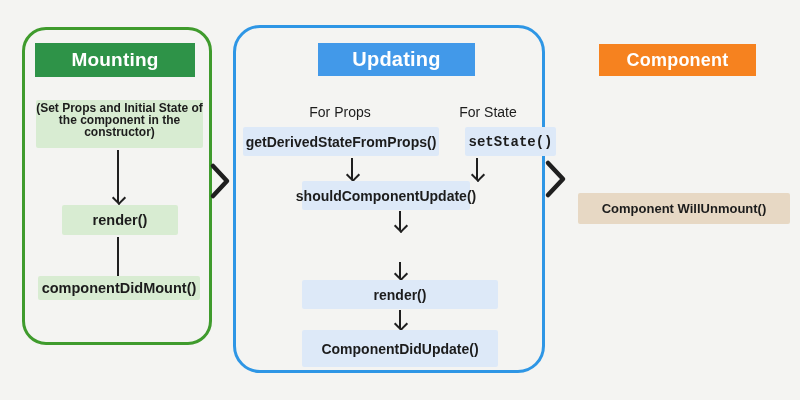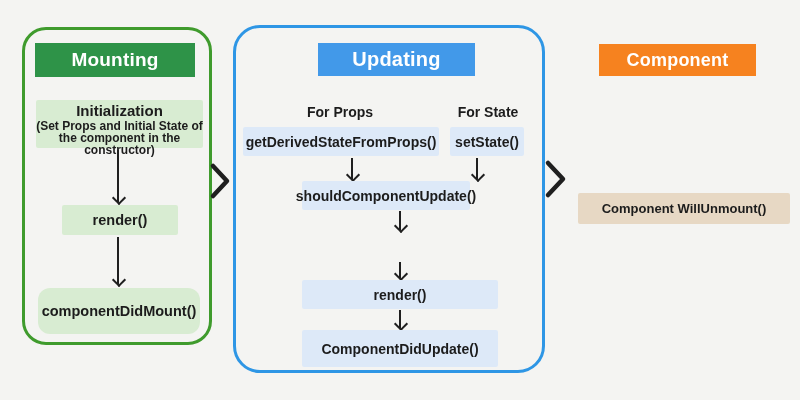--- a/index.html
+++ b/index.html
@@ -22,31 +22,31 @@
     position:absolute;display:flex;align-items:center;justify-content:center;
     color:var(--color-body-text);font-weight:600;border-radius:2px;text-align:center;
   }
   .gbox{background:var(--color-mounting-box-bg);font-size:14.5px;}
   .bbox{background:var(--color-updating-box-bg);font-size:14px;}
   .tbox{background:var(--color-unmounting-box-bg);font-size:13px;}
   .box.init{left:11px;top:70px;width:167px;height:48px;flex-direction:column;justify-content:flex-start;padding-top:2px;box-sizing:border-box;}
   .init-title{font-size:15px;font-weight:700;line-height:18px;}
   .init-sub{font-size:12px;font-weight:700;line-height:12px;}
   .box.m-render{left:37px;top:175px;width:116px;height:30px;}
-  .box.m-cdm{left:13px;top:258px;width:162px;height:46px;border-radius:12px;}
+  .box.m-cdm{left:13px;top:246px;width:162px;height:24px;}
   .box.u-gdsfp{left:7px;top:99px;width:196px;height:29px;}
-  .box.u-setstate{left:214px;top:99px;width:74px;height:29px;}
+  .box.u-setstate{left:229px;top:99px;width:91px;height:29px;font-family:Liberation Mono, monospace;}
   .box.u-scu{left:66px;top:153px;width:168px;height:29px;}
   .box.u-gsbu{left:66px;top:204px;width:196px;height:29px;}
   .box.u-render{left:66px;top:252px;width:196px;height:29px;}
   .box.u-cdu{left:66px;top:302px;width:196px;height:37px;}
   .box.wum{left:578px;top:193px;width:212px;height:31px;}
   .blabel{
     position:absolute;width:82px;height:18px;text-align:center;
-    color:var(--color-body-text);font-size:14px;font-weight:700;line-height:18px;
+    color:var(--color-body-text);font-size:14px;font-weight:400;line-height:18px;
   }
   .blabel.props{left:63px;top:75px;}
   .blabel.state{left:211px;top:75px;}
   .varrow{position:absolute;width:0;border-left:2px solid var(--color-arrow);}
   .varrow::after{
     content:"";position:absolute;left:-5px;bottom:-1px;width:8px;height:8px;
     border-right:2px solid var(--color-arrow);border-bottom:2px solid var(--color-arrow);
     transform:rotate(45deg);
   }
   .m-a1{left:92px;top:120px;height:52px;}
@@ -61,21 +61,20 @@
   .chev2{left:542px;top:158px;}
 </style>
 </head>
 <body>
 
 <div class="stage">
 
   <section class="panel mounting">
     <div class="hdr green">Mounting</div>
     <div class="box gbox init">
-      <div class="init-title">Initialization</div>
       <div class="init-sub">(Set Props and Initial State of the component in the constructor)</div>
     </div>
     <div class="varrow m-a1"></div>
     <div class="box gbox m-render">render()</div>
     <div class="varrow m-a2"></div>
     <div class="box gbox m-cdm">componentDidMount()</div>
   </section>
 
   <svg class="chev chev1" width="26" height="40" viewBox="0 0 26 40">
     <polyline points="6,5 20,20 6,35" fill="none" stroke="#1f1f1f" stroke-width="4.5" stroke-linecap="round" stroke-linejoin="round"></polyline>

